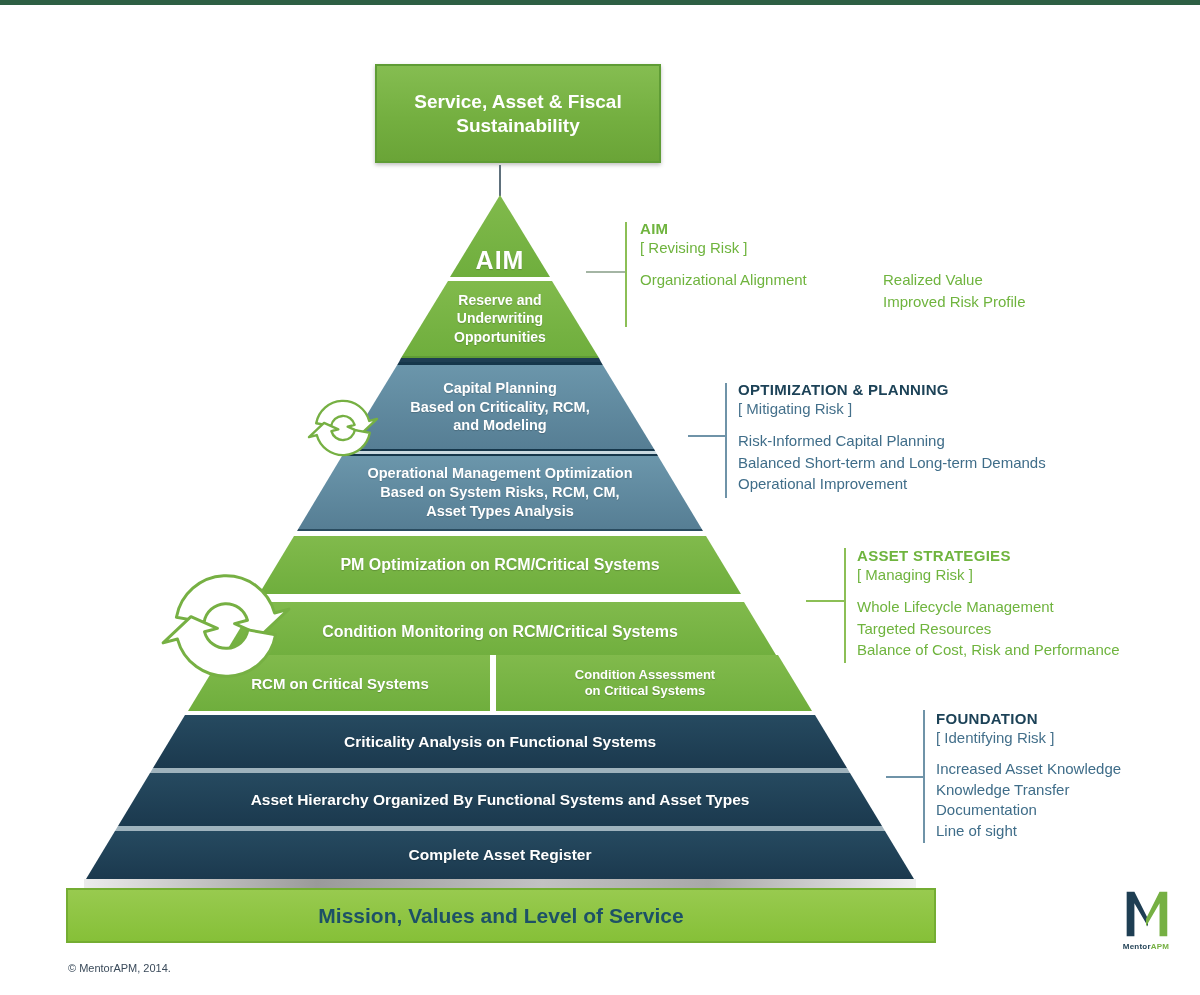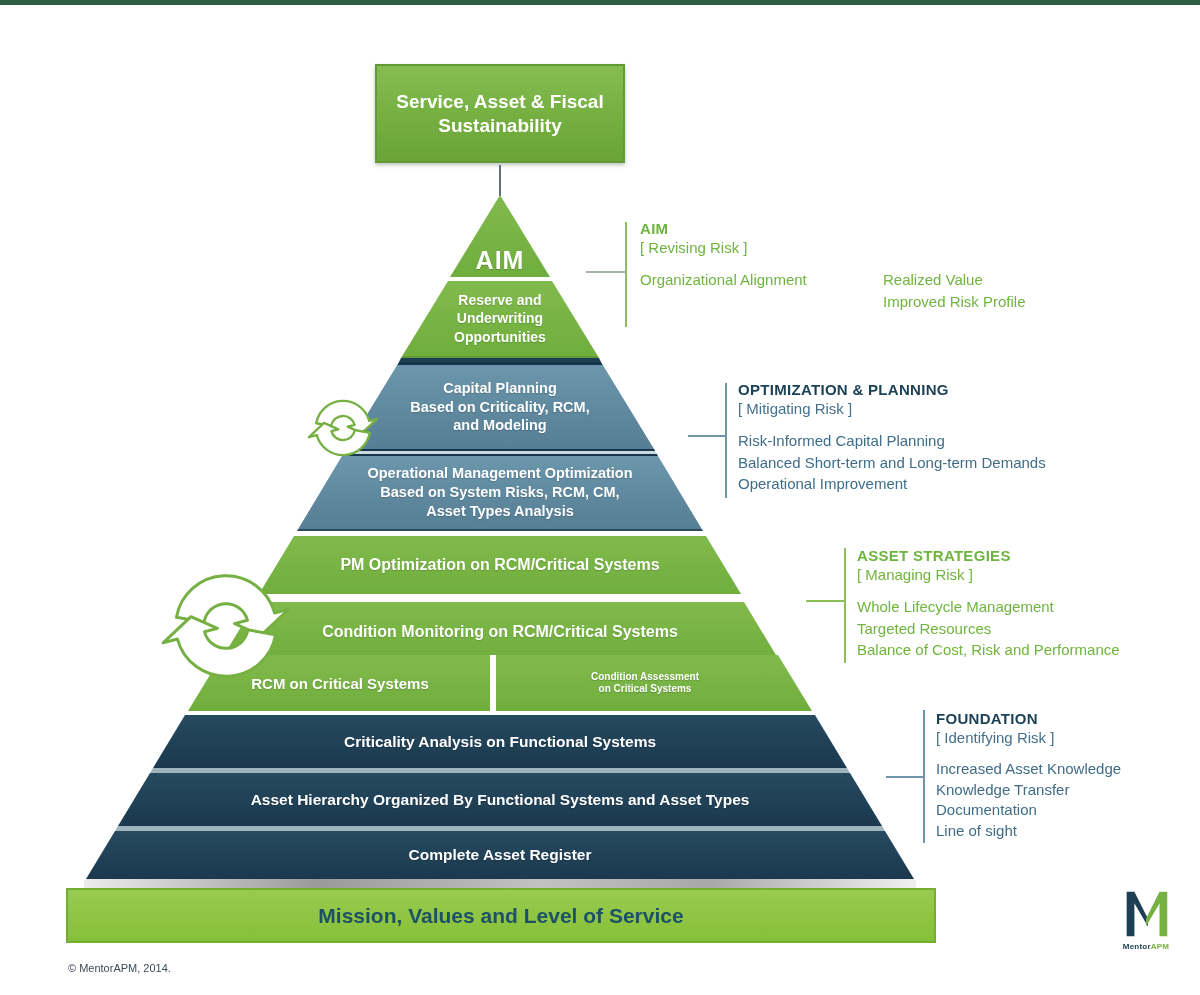--- a/index.html
+++ b/index.html
@@ -6,21 +6,21 @@
   #canvas{
     position:relative;width:1200px;height:995px;background:#ffffff;overflow:hidden;
     font-family:"Liberation Sans", sans-serif;
   }
   .abs{position:absolute;}
   
   #top-rule{left:0;top:0;width:1200px;height:5px;background:#2e5f44;}
 
   
   #top-box{
-    left:375px;top:64px;width:250px;height:99px;box-sizing:border-box;
+    left:375px;top:64px;width:286px;height:99px;box-sizing:border-box;
     background:linear-gradient(180deg,#85bd51 0%,#74af40 55%,#6aa437 100%);
     border:2px solid #5f9c35;display:flex;align-items:center;justify-content:center;
     text-align:center;color:#ffffff;font-weight:bold;font-size:19px;line-height:1.25;
     box-shadow:0 2px 4px rgba(0,0,0,0.25);padding:0 10px;
   }
   #connector{left:499px;top:165px;width:2px;height:31px;background:#5e707c;}
 
   
   #pyramid{left:80px;top:195px;width:840px;height:684px;}
   .layer{
@@ -41,21 +41,21 @@
          clip-path:polygon(321px 0px,519px 0px,521px 4px,319px 4px);}
   #l-capital{top:167px;height:87px;clip-path:polygon(319px 0px,521px 0px,574px 87px,266px 87px);
          font-size:14.5px;line-height:1.3;border-top:3px solid #16374b;}
   #sep-slate{top:254px;height:7px;background:#c9d9e0;border-top:2px solid #16374b;border-bottom:2px solid #16374b;
          clip-path:polygon(266px 0px,574px 0px,578px 7px,262px 7px);}
   #l-operational{top:261px;height:75px;clip-path:polygon(262px 0px,578px 0px,623px 75px,217px 75px);
          font-size:14.5px;line-height:1.3;border-bottom:2px solid #2a4c60;}
   #l-pm{top:341px;height:58px;clip-path:polygon(214px 0px,626px 0px,661px 58px,179px 58px);font-size:16px;}
   #l-cm{top:407px;height:59px;clip-path:polygon(176px 0px,664px 0px,696px 53px,144px 53px);font-size:16px;}
   #l-rcm{top:460px;height:56px;clip-path:polygon(142px 0px,410px 0px,410px 56px,108px 56px);font-size:15px;}
-  #l-ca{top:460px;height:56px;clip-path:polygon(416px 0px,698px 0px,732px 56px,416px 56px);font-size:10px;line-height:1.25;}
+  #l-ca{top:460px;height:56px;clip-path:polygon(416px 0px,698px 0px,732px 56px,416px 56px);font-size:13px;line-height:1.25;}
   .cell-text{position:absolute;top:0;height:56px;display:flex;align-items:center;justify-content:center;text-align:center;flex-direction:column;}
   #rcm-text{left:115px;width:290px;}
   #ca-text{left:425px;width:280px;}
   #l-criticality{top:520px;height:53px;clip-path:polygon(105px 0px,735px 0px,767px 53px,73px 53px);font-size:15.5px;}
   #sep-navy1{top:573px;height:5px;background:#9fb3bd;clip-path:polygon(73px 0px,767px 0px,770px 5px,70px 5px);}
   #l-hierarchy{top:578px;height:53px;clip-path:polygon(70px 0px,770px 0px,802px 53px,38px 53px);font-size:15.5px;align-items:center;}
   #sep-navy2{top:631px;height:5px;background:#9fb3bd;clip-path:polygon(38px 0px,802px 0px,805px 5px,35px 5px);}
   #l-register{top:636px;height:48px;clip-path:polygon(35px 0px,805px 0px,834px 48px,6px 48px);font-size:15.5px;}
 
   

